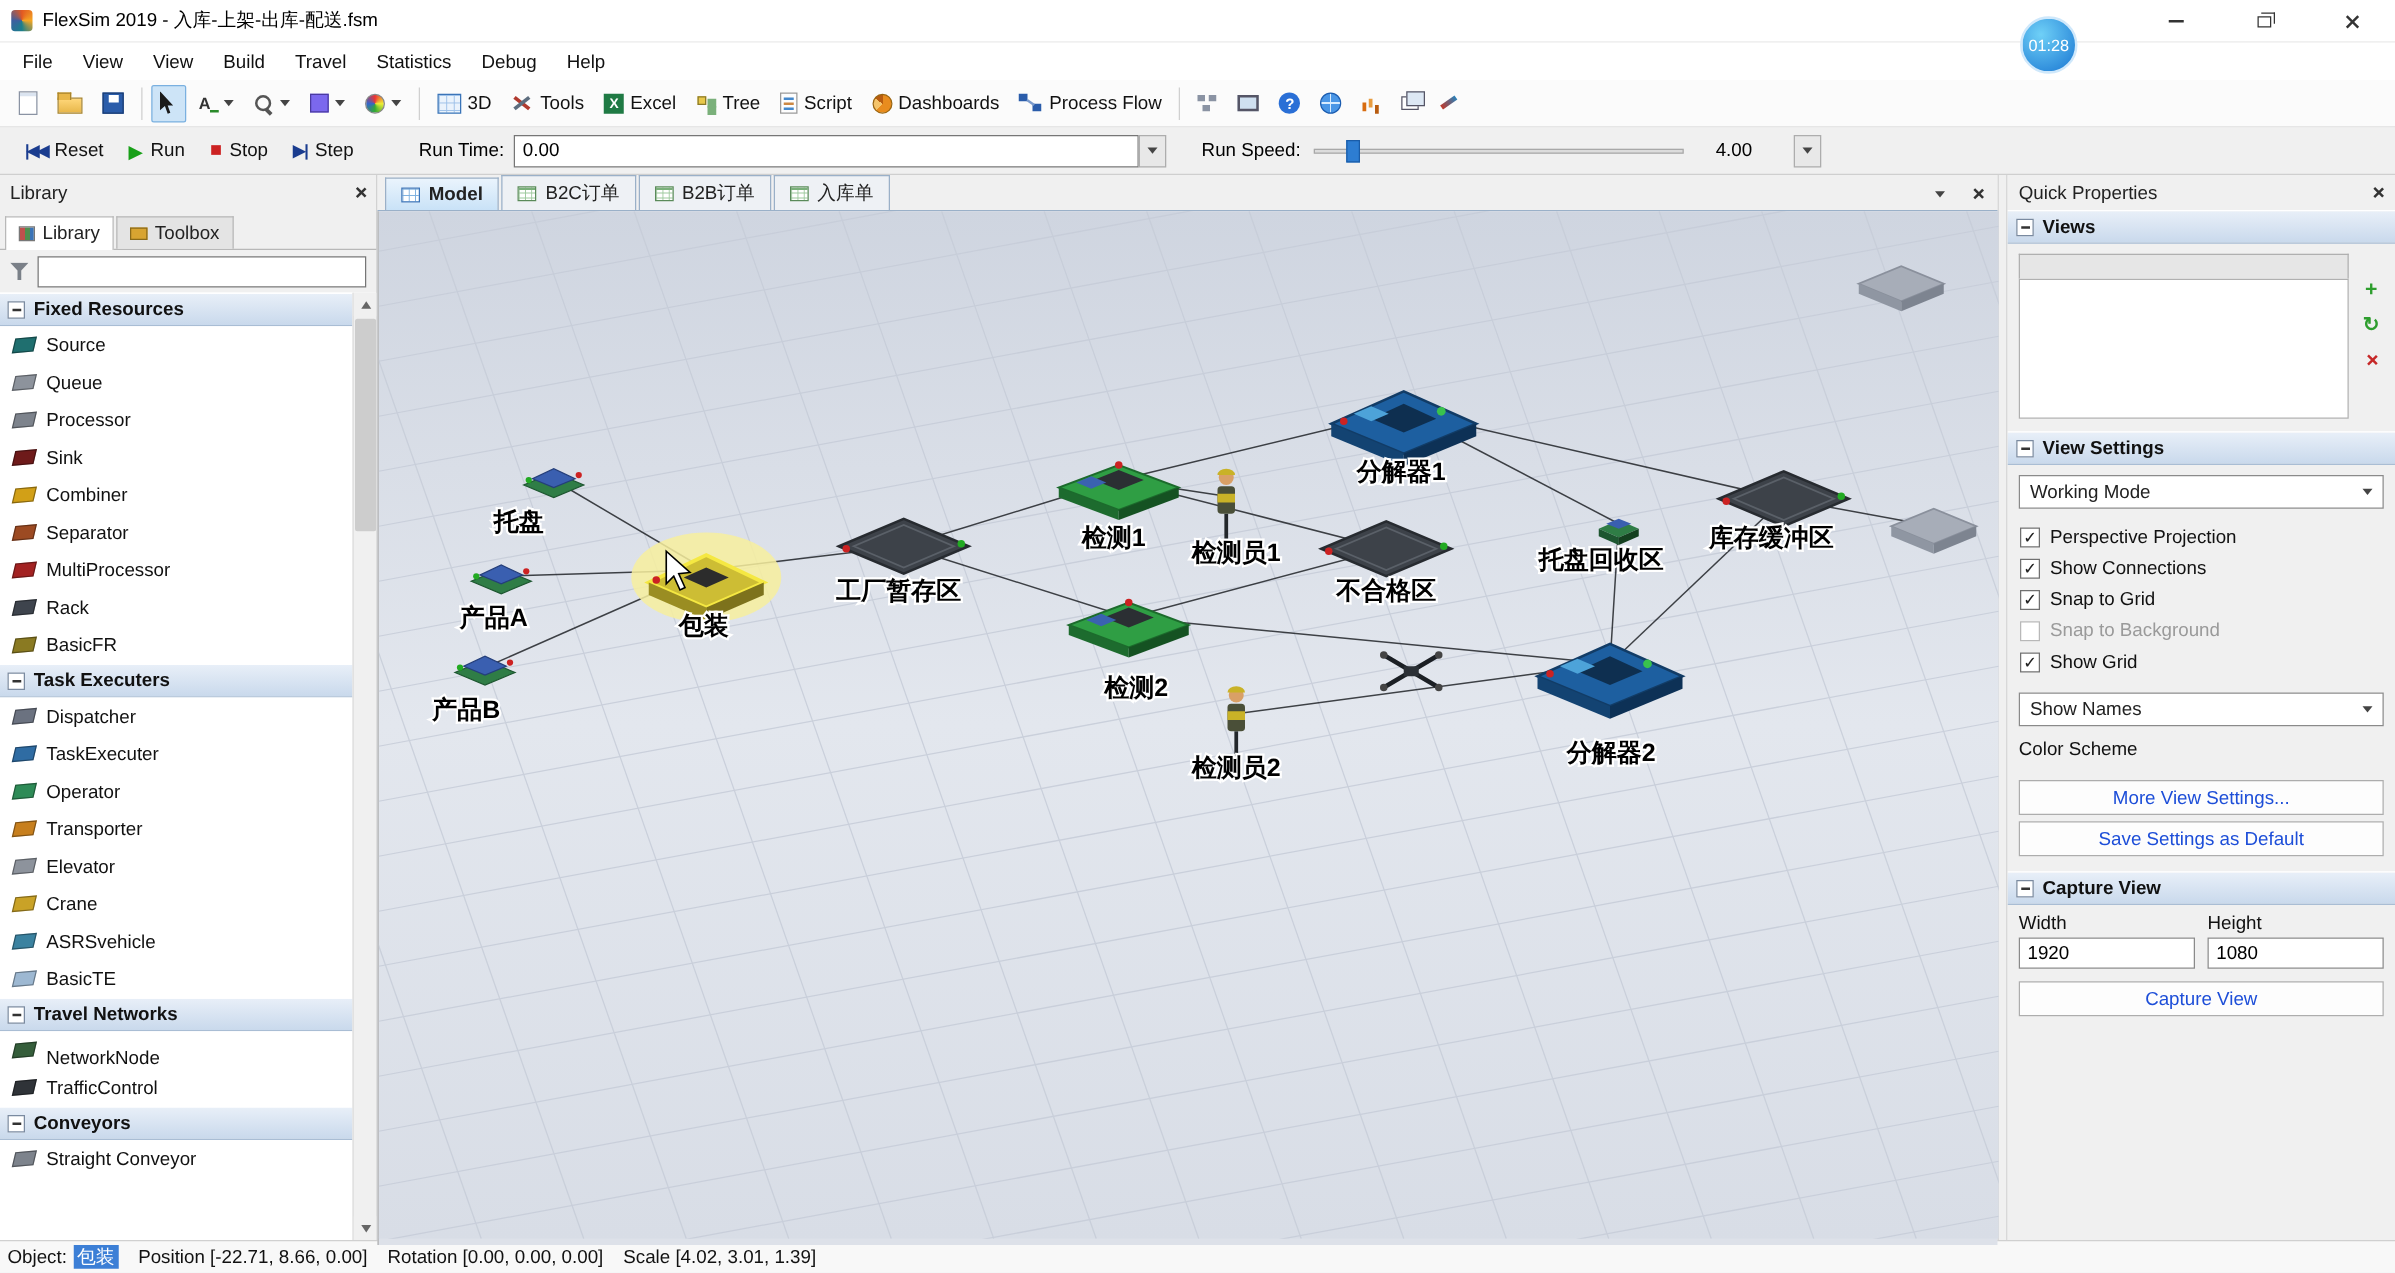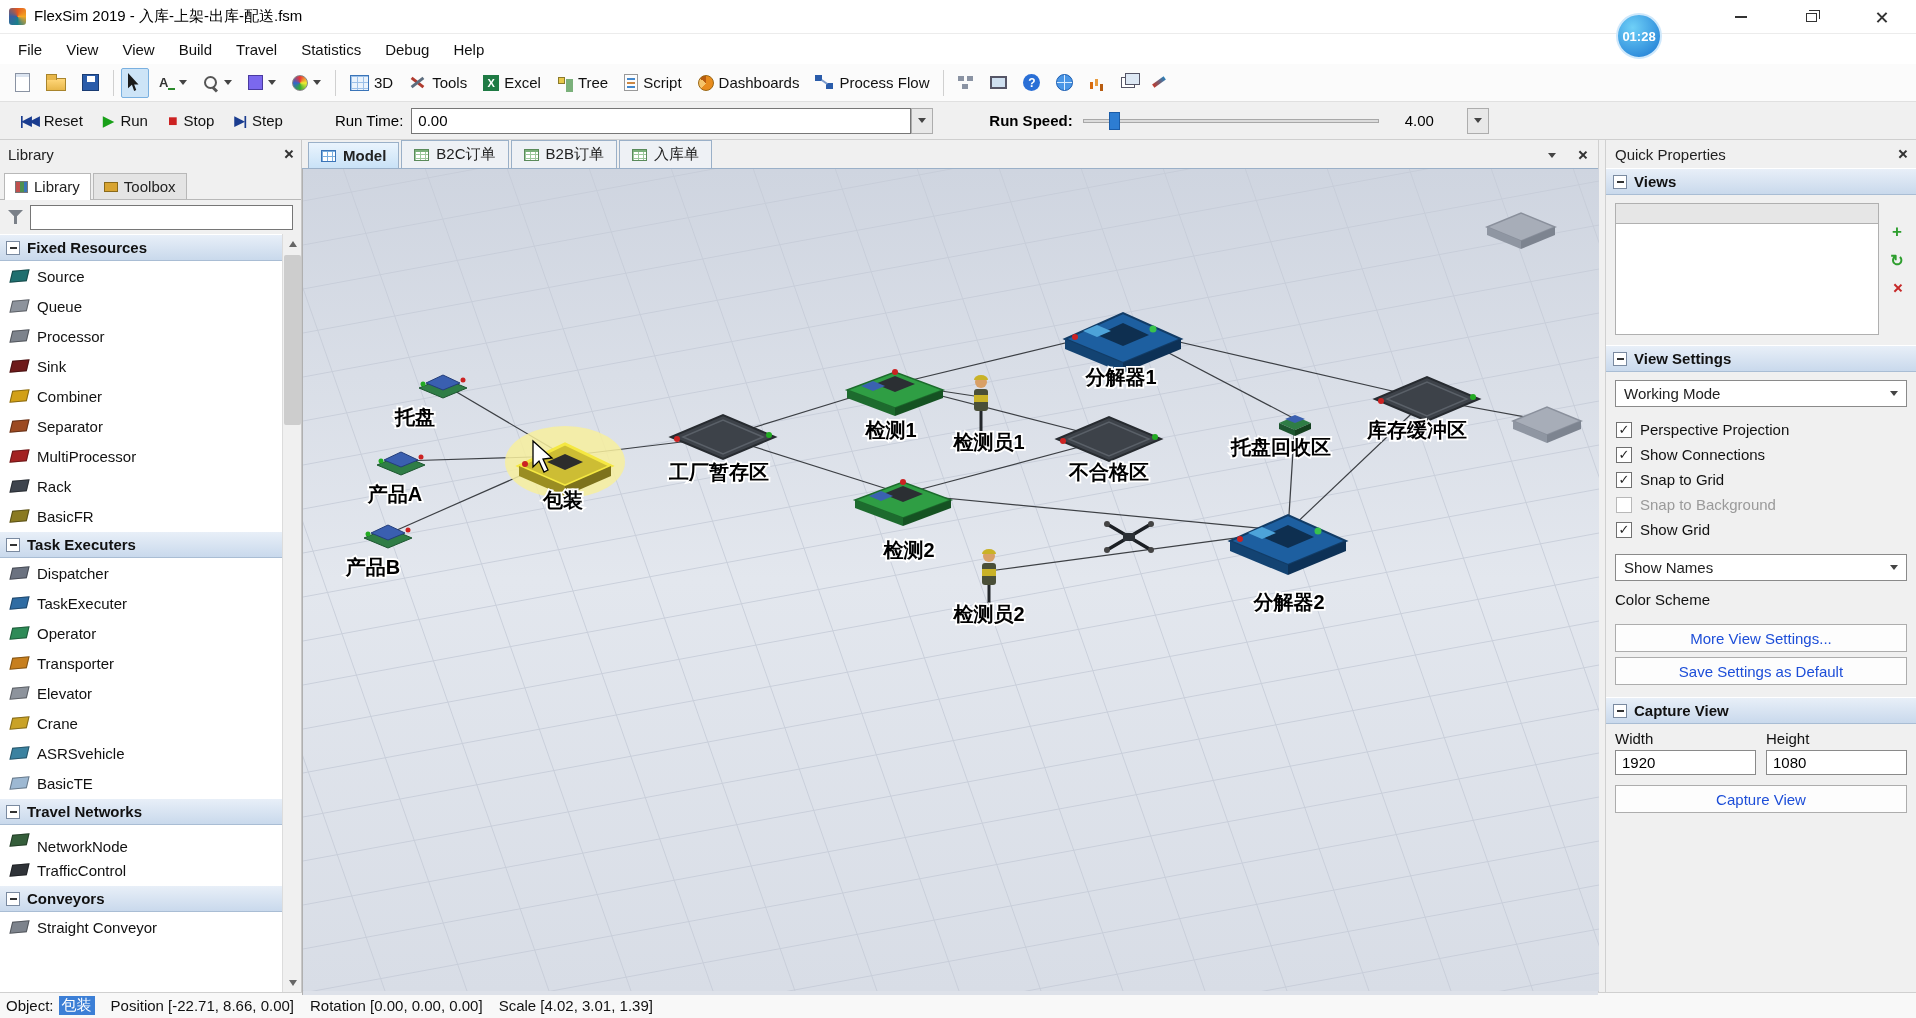--- a/index.html
+++ b/index.html
@@ -15,21 +15,21 @@
   .win-min-glyph{width:12px;height:2px;background:#333;}
   .win-max-glyph{width:11px;height:9px;border:1.5px solid #333;position:relative;background:#fff;}
   .win-max-glyph::before{content:"";position:absolute;left:2px;top:-4px;width:10px;height:8px;border:1.5px solid #333;border-bottom:none;border-left:none;}
   .x-glyph{position:relative;width:13px;height:13px;display:inline-block;}
   .x-glyph::before,.x-glyph::after{content:"";position:absolute;left:6px;top:0;width:2px;height:13px;background:#333;}
   .x-glyph::before{transform:rotate(45deg);} .x-glyph::after{transform:rotate(-45deg);}
   .x-glyph.small{width:10px;height:10px;} .x-glyph.small::before,.x-glyph.small::after{left:4.5px;height:10px;width:1.6px;}
   .x-glyph.red::before,.x-glyph.red::after{background:#c62828;}
   .clock-overlay{position:absolute;left:1616px;top:13px;width:46px;height:46px;border-radius:50%;
      background:radial-gradient(circle at 35% 30%,#6fd0f7,#1976d2);border:2px solid #cfe8fb;color:#fff;
-     font-size:13px;font-weight:bold;display:flex;align-items:center;justify-content:center;z-index:60;}
+     font-size:13px;font-weight:normal;display:flex;align-items:center;justify-content:center;z-index:60;}
 
   
   .menu-bar{height:30px;background:#fff;display:flex;align-items:center;padding-left:6px;flex:0 0 30px;}
   .menu-item{padding:4px 12px;font-size:15px;color:#111;cursor:default;}
 
   
   .toolbar{height:38px;background:#fbfbfb;display:flex;align-items:center;padding:0 8px;border-bottom:1px solid #e0e0e0;flex:0 0 38px;}
   .tb-group{display:flex;align-items:center;gap:2px;}
   .tb-sep{width:1px;height:26px;background:#d0d0d0;margin:0 7px;}
   .tb-btn{height:30px;display:flex;align-items:center;gap:5px;padding:0 6px;border:1px solid transparent;border-radius:2px;font-size:15px;color:#111;}
@@ -80,21 +80,21 @@
   
   .run-bar{height:38px;background:#f0f0f0;display:flex;align-items:center;border-bottom:1px solid #cfcfcf;padding-left:10px;flex:0 0 38px;font-size:15px;}
   .run-btn{display:flex;align-items:center;gap:6px;padding:4px 10px;color:#111;}
   .reset-ic{color:#1a3c8f;font-size:13px;letter-spacing:-2px;font-weight:bold;}
   .play-ic{color:#18a018;font-size:15px;}
   .stop-ic{color:#cc2222;font-size:16px;}
   .step-ic{color:#1a3c8f;font-size:13px;letter-spacing:-1px;font-weight:bold;}
   .rt-label{margin-left:42px;margin-right:8px;}
   .rt-input{width:500px;height:26px;border:1px solid #767676;background:#fff;font-size:15px;padding:0 6px;font-family:"Liberation Sans",sans-serif;}
   .dd-btn{width:22px;height:26px;background:#e8e8e8;border:1px solid #adadad;display:flex;align-items:center;justify-content:center;}
-  .rs-label{margin-left:56px;margin-right:10px;font-weight:bold;}
+  .rs-label{margin-left:28px;margin-right:10px;}
   .slider{position:relative;width:296px;height:20px;}
   .slider-track{position:absolute;top:8px;left:0;right:0;height:4px;background:#dcdcdc;border:1px solid #a8a8a8;}
   .slider-thumb{position:absolute;left:26px;top:1px;width:11px;height:18px;background:#2d7dd2;border:1px solid #1a5ca8;}
   .rs-value{margin-left:26px;margin-right:14px;width:48px;}
 
   
   .main{flex:1;display:flex;min-height:0;}
   .left-panel{width:302px;background:#f0f0f0;border-right:1px solid #c8c8c8;display:flex;flex-direction:column;}
   .panel-header{height:28px;display:flex;align-items:center;justify-content:space-between;padding:0 8px;font-size:15px;color:#222;}
   .panel-tabs{height:32px;display:flex;align-items:flex-end;padding-left:4px;gap:2px;border-bottom:1px solid #b8b8b8;}

